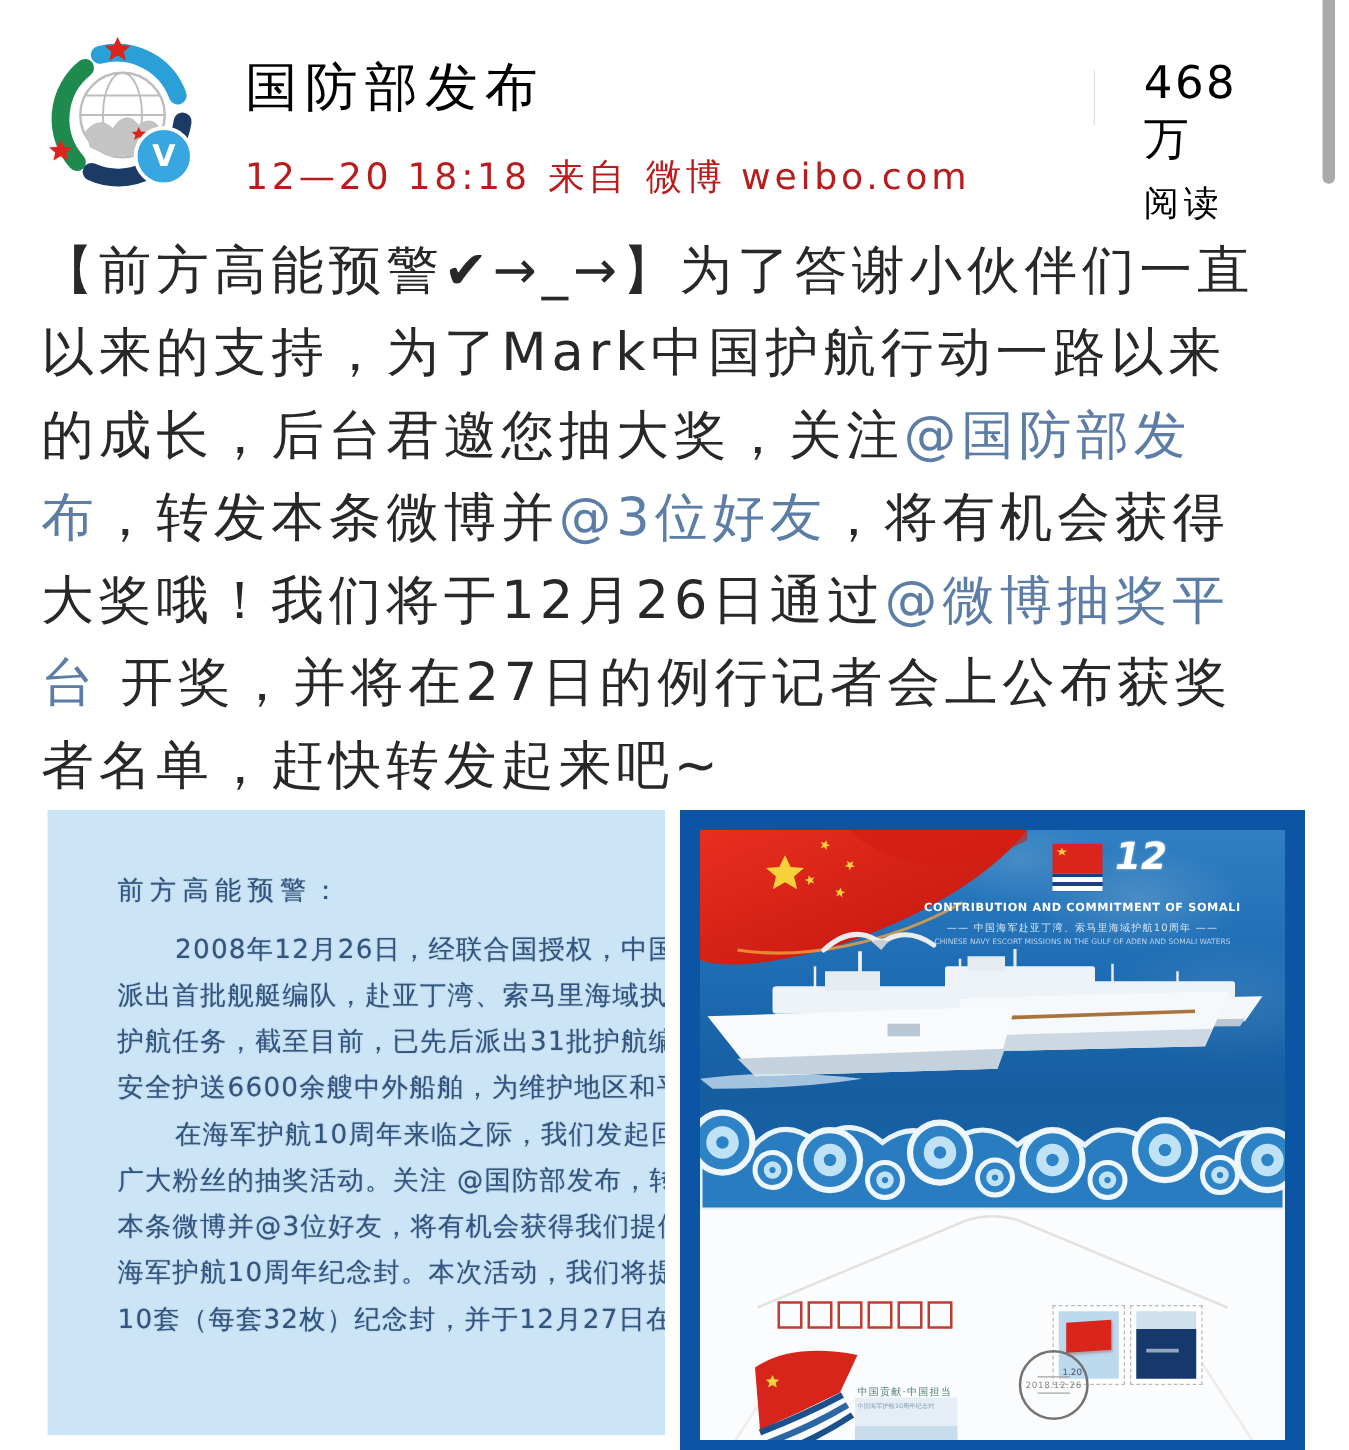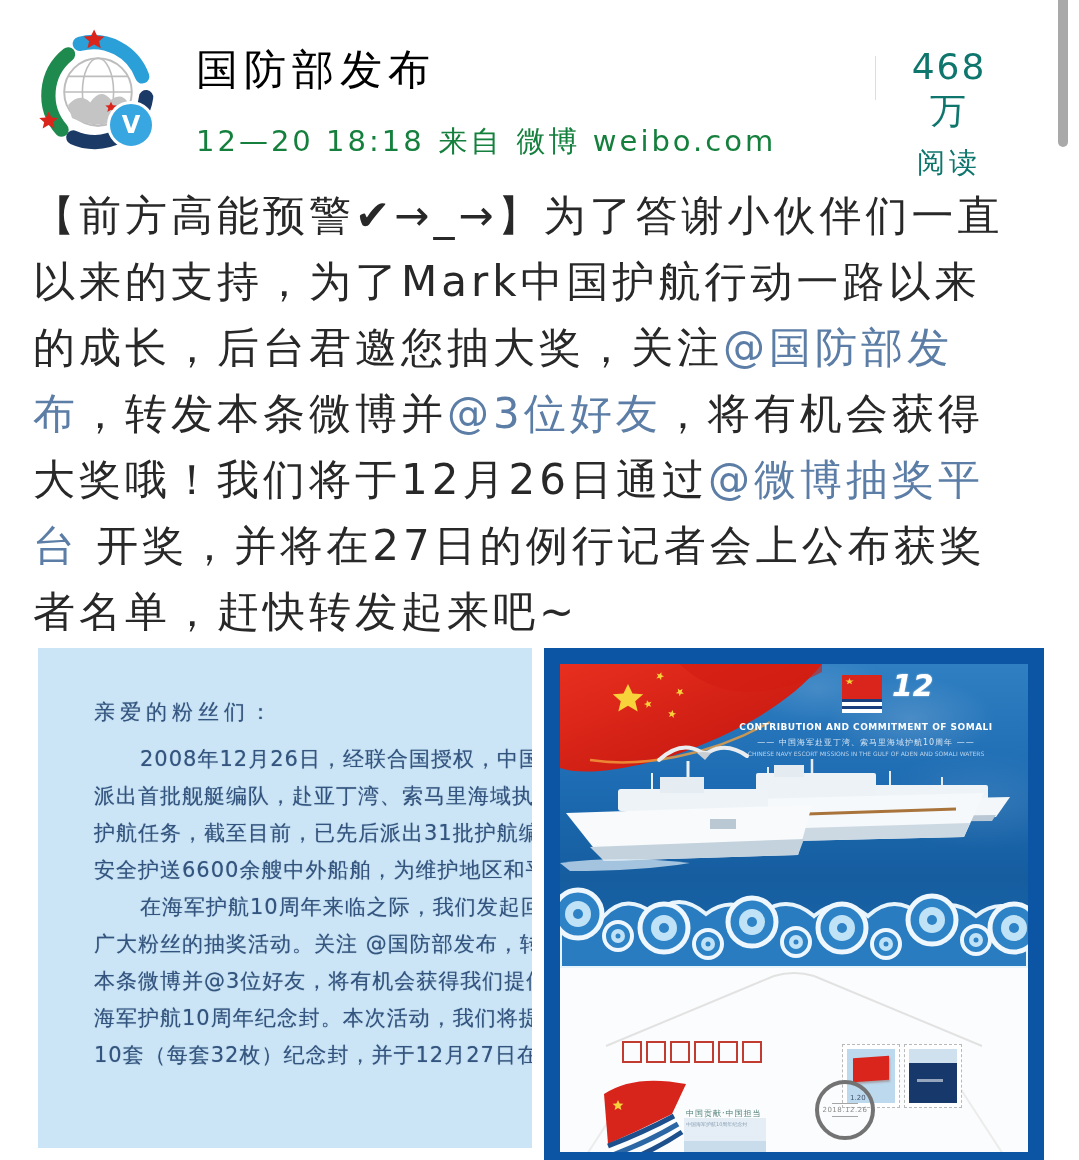--- a/index.html
+++ b/index.html
@@ -12,25 +12,25 @@
   .scrollbar{position:absolute;left:1058px;top:0;width:10px;height:147px;
     background:#a9a9a9;border-radius:0 0 6px 6px;}
   
   .avatar{position:absolute;left:33px;top:27px;width:130px;height:130px;}
   .avatar svg{width:130px;height:130px;display:block;}
   .v-badge{position:absolute;right:8px;bottom:8px;width:42px;height:42px;border-radius:50%;
     background:#38a6e0;border:3px solid #fff;color:#fff;font-weight:bold;font-size:24px;
     display:flex;align-items:center;justify-content:center;}
   .account-name{position:absolute;left:196px;top:42px;font-size:42px;color:#000000;
     letter-spacing:6px;}
-  .post-meta{position:absolute;left:196px;top:122px;font-size:29px;color:#15803d;
+  .post-meta{position:absolute;left:196px;top:122px;font-size:29px;color:#b91c1c;
     letter-spacing:3px;}
   .post-meta .src{margin-left:14px;}
   .meta-divider{position:absolute;left:875px;top:56px;width:1px;height:44px;background:#dddddd;}
-  .read-block{position:absolute;left:893px;top:46px;width:112px;text-align:center;color:#0f766e;}
+  .read-block{position:absolute;left:915px;top:46px;width:112px;text-align:left;color:#000000;}
   .read-count{font-size:36px;letter-spacing:2px;}
   .read-label{font-size:28px;margin-top:8px;letter-spacing:4px;}
   
   .post-text{position:absolute;left:33px;top:183px;width:985px;
     font-size:42px;line-height:66px;color:#282828;letter-spacing:4px;white-space:pre-wrap;}
   .post-text .mention{color:#5b7da6;text-decoration:none;cursor:pointer;}
   
   .images{position:absolute;left:38px;top:648px;display:flex;gap:12px;}
   
   .letter{margin:0;width:494px;height:500px;background:#cbe5f6;box-sizing:border-box;
@@ -77,21 +77,21 @@
   .env-caption-cn{font-size:8px;color:#4e7f77;letter-spacing:1px;}
   .env-caption-sub{font-size:5px;color:#8aa0b5;margin-top:2px;}
   .stamps{position:absolute;left:282px;top:76px;display:flex;gap:4px;}
   .stamp{width:58px;height:64px;background:#fff;border:1px dashed #b9b9b9;box-sizing:border-box;padding:4px;}
   .stamp1-inner{width:100%;height:100%;background:#bdd9ee;position:relative;}
   .stamp1-flag{position:absolute;left:6px;top:8px;width:36px;height:24px;background:#d9251c;
     transform:skewY(-4deg);box-shadow:1px 2px 2px rgba(120,60,40,.35);}
   .stamp-value{position:absolute;left:3px;bottom:1px;font-size:7px;color:#41536b;}
   .stamp2-inner{width:100%;height:100%;background:linear-gradient(180deg,#cfe0ef 0 26%,#16386b 26% 100%);position:relative;}
   .stamp2-inner::after{content:"";position:absolute;left:8px;top:55%;width:26px;height:3px;background:rgba(255,255,255,.55);}
-  .postmark{position:absolute;left:255px;top:112px;width:52px;height:52px;border:4px solid #737373;
+  .postmark{position:absolute;left:255px;top:112px;width:52px;height:52px;border:2px solid #737373;
     border-radius:50%;color:#8a8a8a;display:flex;flex-direction:column;align-items:center;justify-content:center;}
   .postmark-date{font-size:7px;letter-spacing:.5px;}
   .postmark::before{content:"";width:26px;height:1px;background:#a5a5a5;margin-bottom:2px;}
   .postmark::after{content:"";width:26px;height:1px;background:#a5a5a5;margin-top:2px;}
 </style>
 </head>
 <body>
 
 <div class="scrollbar"></div>
 
@@ -121,21 +121,21 @@
 <div class="read-block">
   <div class="read-count">468万</div>
   <div class="read-label">阅读</div>
 </div>
 
 <div class="post-text"><span>【前方高能预警✔→_→】为了答谢小伙伴们一直以来的支持，为了Mark中国护航行动一路以来的成长，后台君邀您抽大奖，关注</span><a class="mention">@国防部发布</a><span>，转发本条微博并</span><a class="mention">@3位好友</a><span>，将有机会获得大奖哦！我们将于12月26日通过</span><a class="mention">@微博抽奖平台</a><span> 开奖，并将在27日的例行记者会上公布获奖者名单，赶快转发起来吧~</span></div>
 
 <div class="images">
 
   <figure class="letter">
-    <div class="letter-line salutation">亲爱的粉丝们：</div>
+    <div class="letter-line salutation">前方高能预警：</div>
     <div class="letter-line indent">2008年12月26日，经联合国授权，中国海军</div>
     <div class="letter-line">派出首批舰艇编队，赴亚丁湾、索马里海域执行</div>
     <div class="letter-line">护航任务，截至目前，已先后派出31批护航编队，</div>
     <div class="letter-line">安全护送6600余艘中外船舶，为维护地区和平稳</div>
     <div class="letter-line indent">在海军护航10周年来临之际，我们发起回馈</div>
     <div class="letter-line">广大粉丝的抽奖活动。关注 @国防部发布，转发</div>
     <div class="letter-line">本条微博并@3位好友，将有机会获得我们提供的</div>
     <div class="letter-line">海军护航10周年纪念封。本次活动，我们将提供</div>
     <div class="letter-line">10套（每套32枚）纪念封，并于12月27日在国防部</div>
   </figure>

